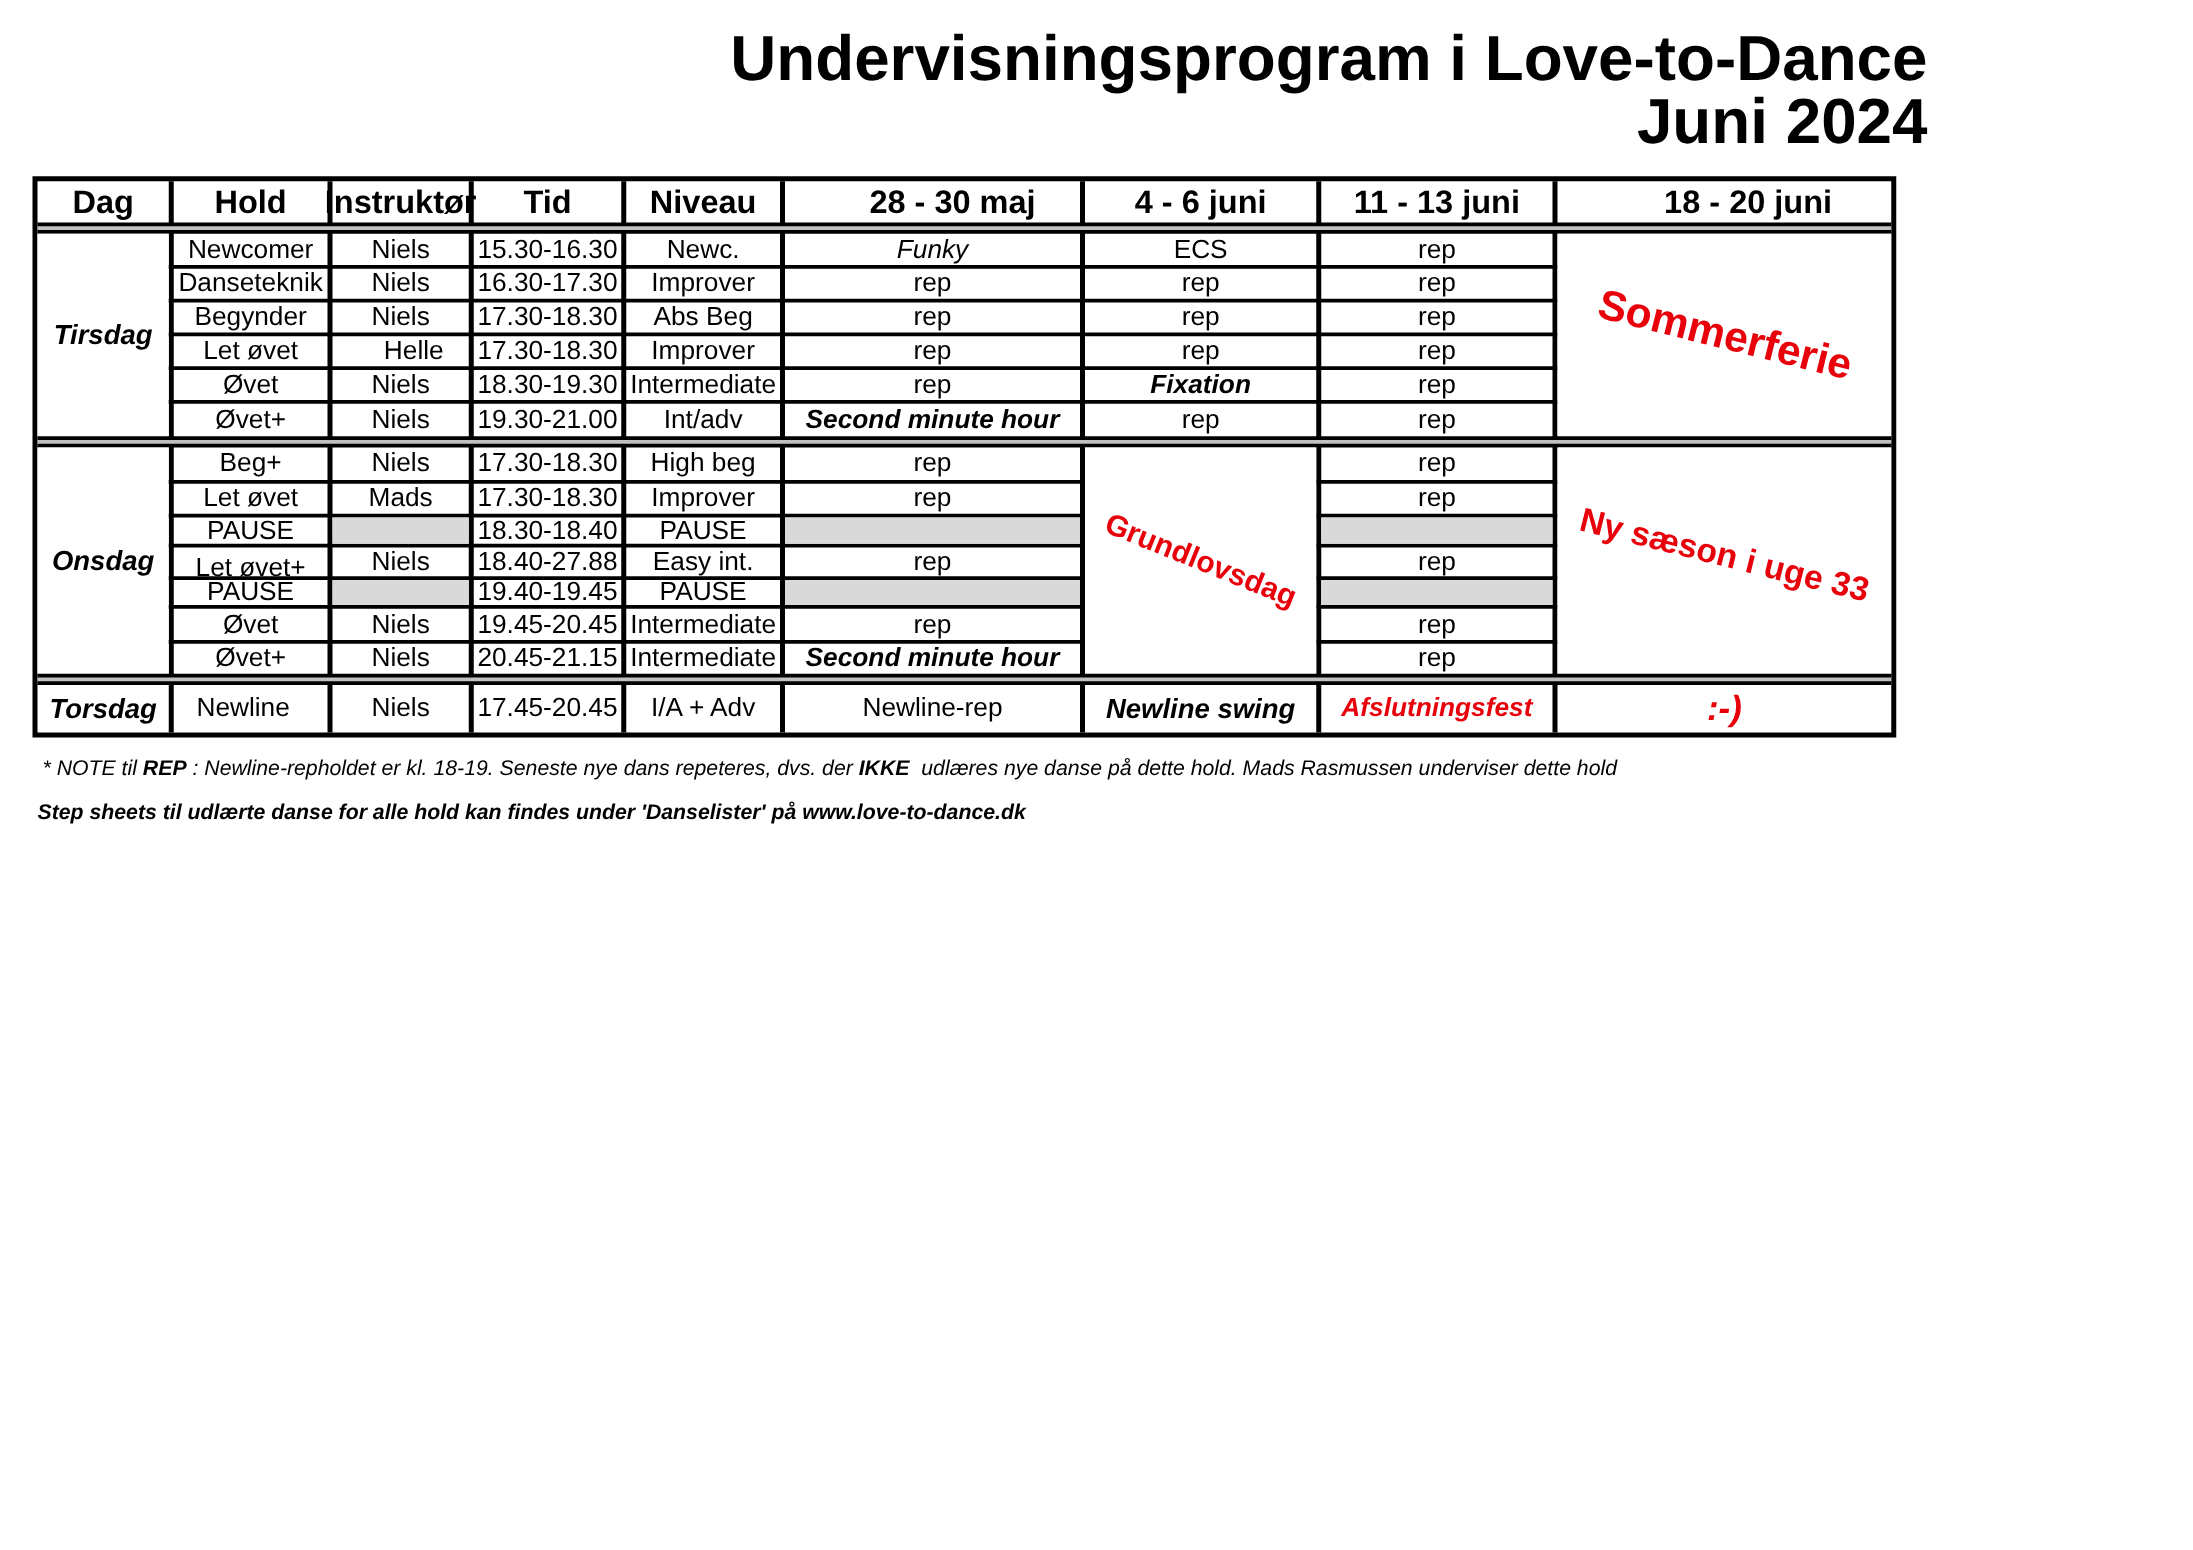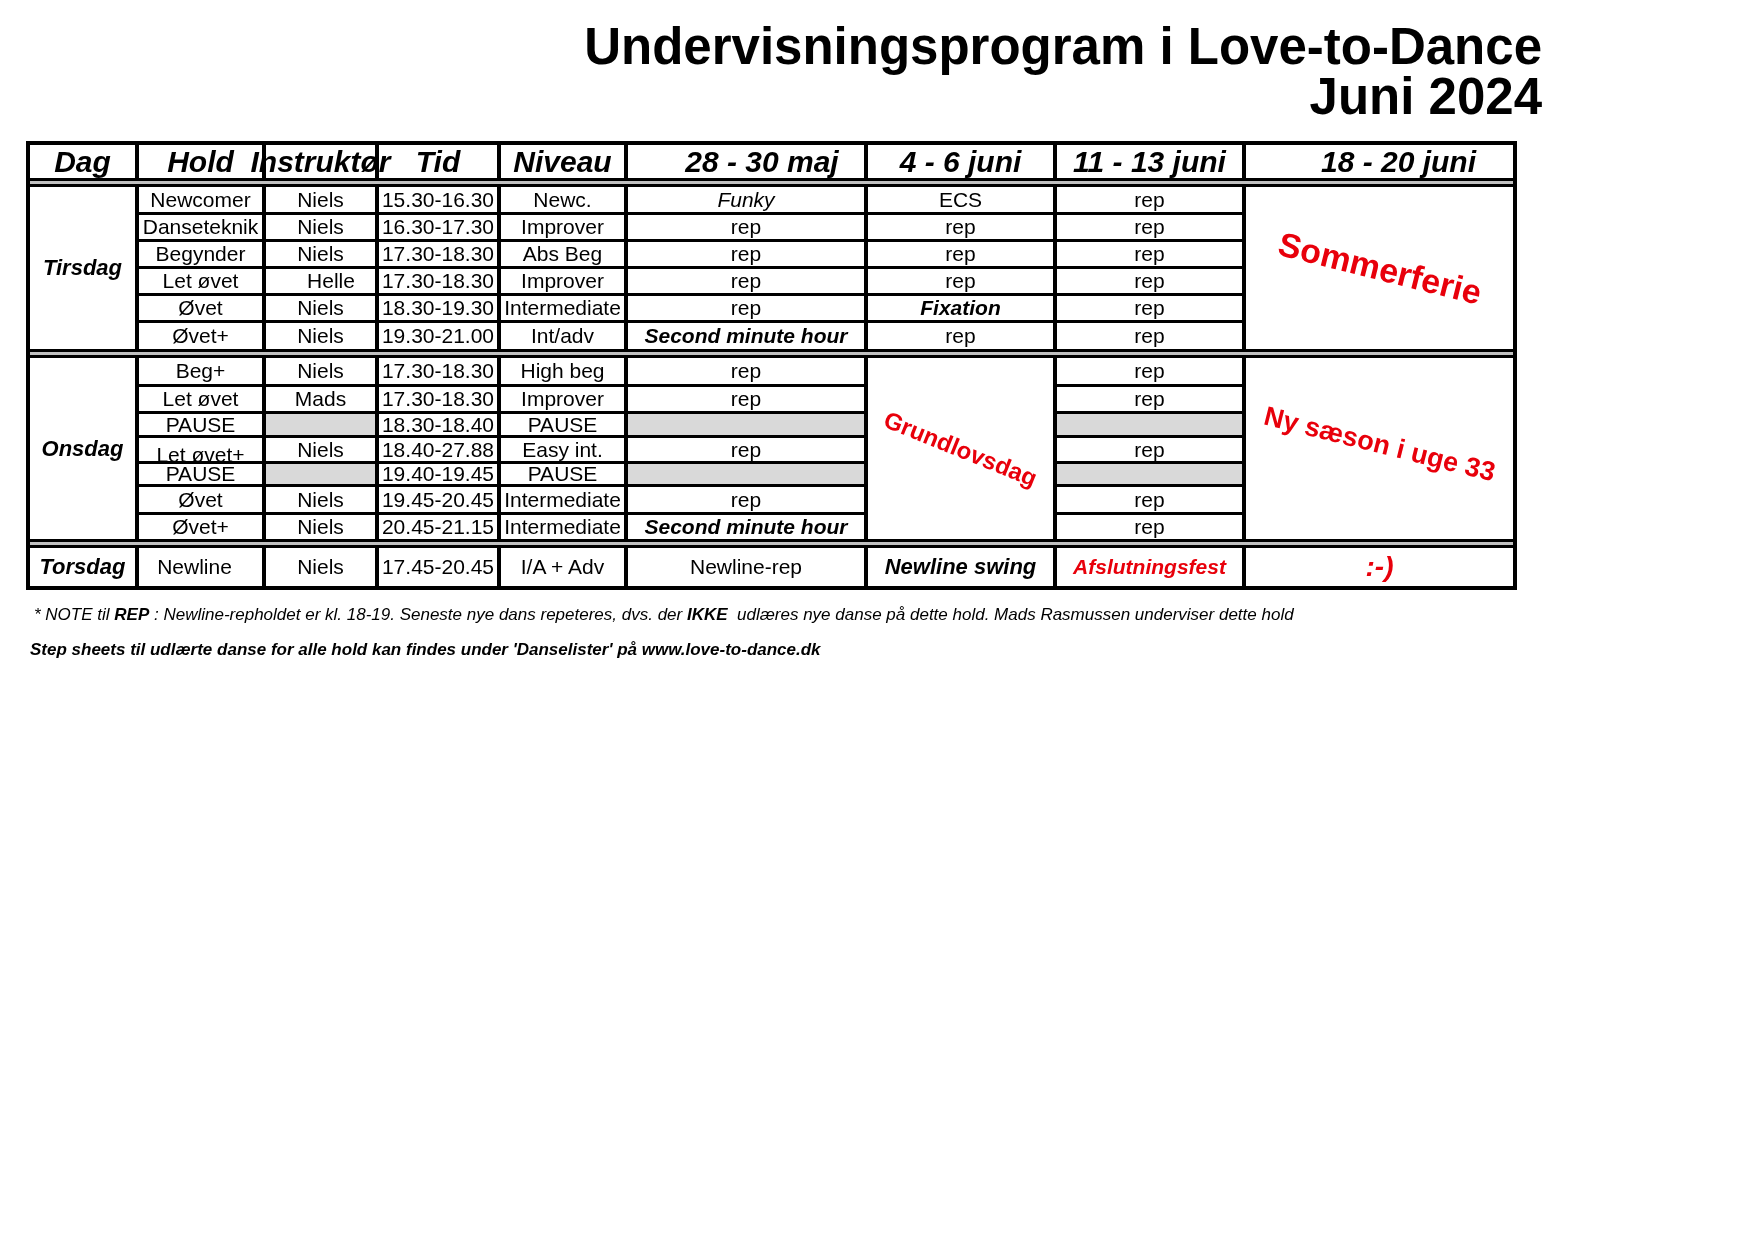--- a/index.html
+++ b/index.html
@@ -3,21 +3,21 @@
 <meta charset="utf-8">
 <style>
   html, body { margin:0; padding:0; background:#ffffff; }
   body { width:1754px; height:1240px; position:relative; overflow:hidden; font-family:"Liberation Sans", sans-serif; color:#000; }
   .title { position:absolute; left:0; width:1542px; text-align:right; font-weight:bold; font-size:51px; line-height:46px; }
   #t1 { top:24px; }
   #t2 { top:74px; }
 
   .tbl { position:absolute; left:26px; top:141px; width:1491px; height:449px; border:4px solid #000; box-sizing:border-box; }
   .cell { position:absolute; box-sizing:border-box; display:flex; align-items:center; justify-content:center; text-align:center; white-space:nowrap; overflow:visible; font-size:21px; }
-  .hdr { font-style:italic; font-weight:bold; font-size:30px; }
+  .hdr { font-weight:bold; font-size:26px; }
   .vline { position:absolute; top:0; width:4px; background:#000; }
   .hline { position:absolute; height:3px; background:#000; }
   .dbl { position:absolute; left:0; right:0; height:9px; background:#000; }
   .dbl::after { content:""; position:absolute; left:0; right:0; top:3px; height:3px; background:#c0c0c0; }
   .grey { background:#d9d9d9; }
   .daylabel { font-style:italic; font-weight:bold; font-size:22px; }
   .bi { font-style:italic; font-weight:bold; }
   .it { font-style:italic; }
   .red { color:#e8000b; }
   .rot { font-weight:bold; color:#e8000b; position:absolute; white-space:nowrap; transform-origin:center center; }

